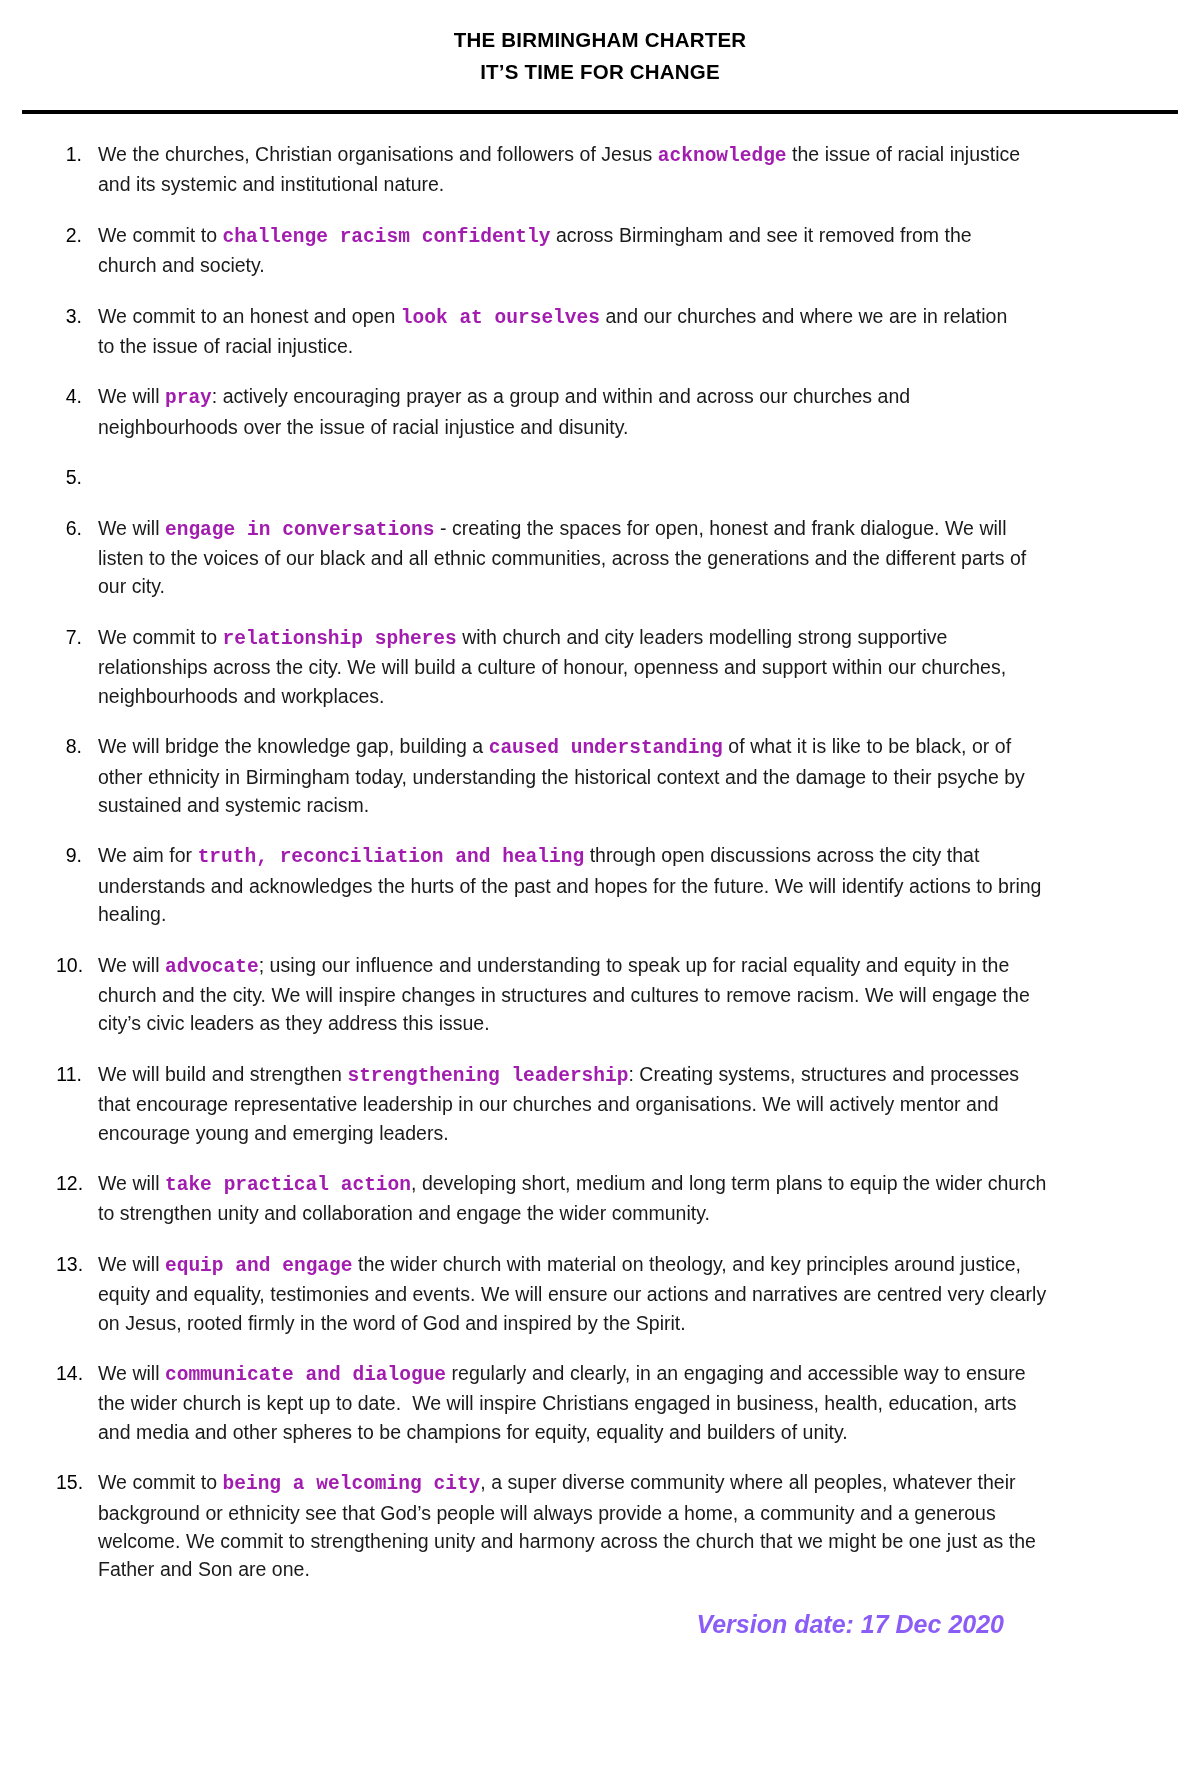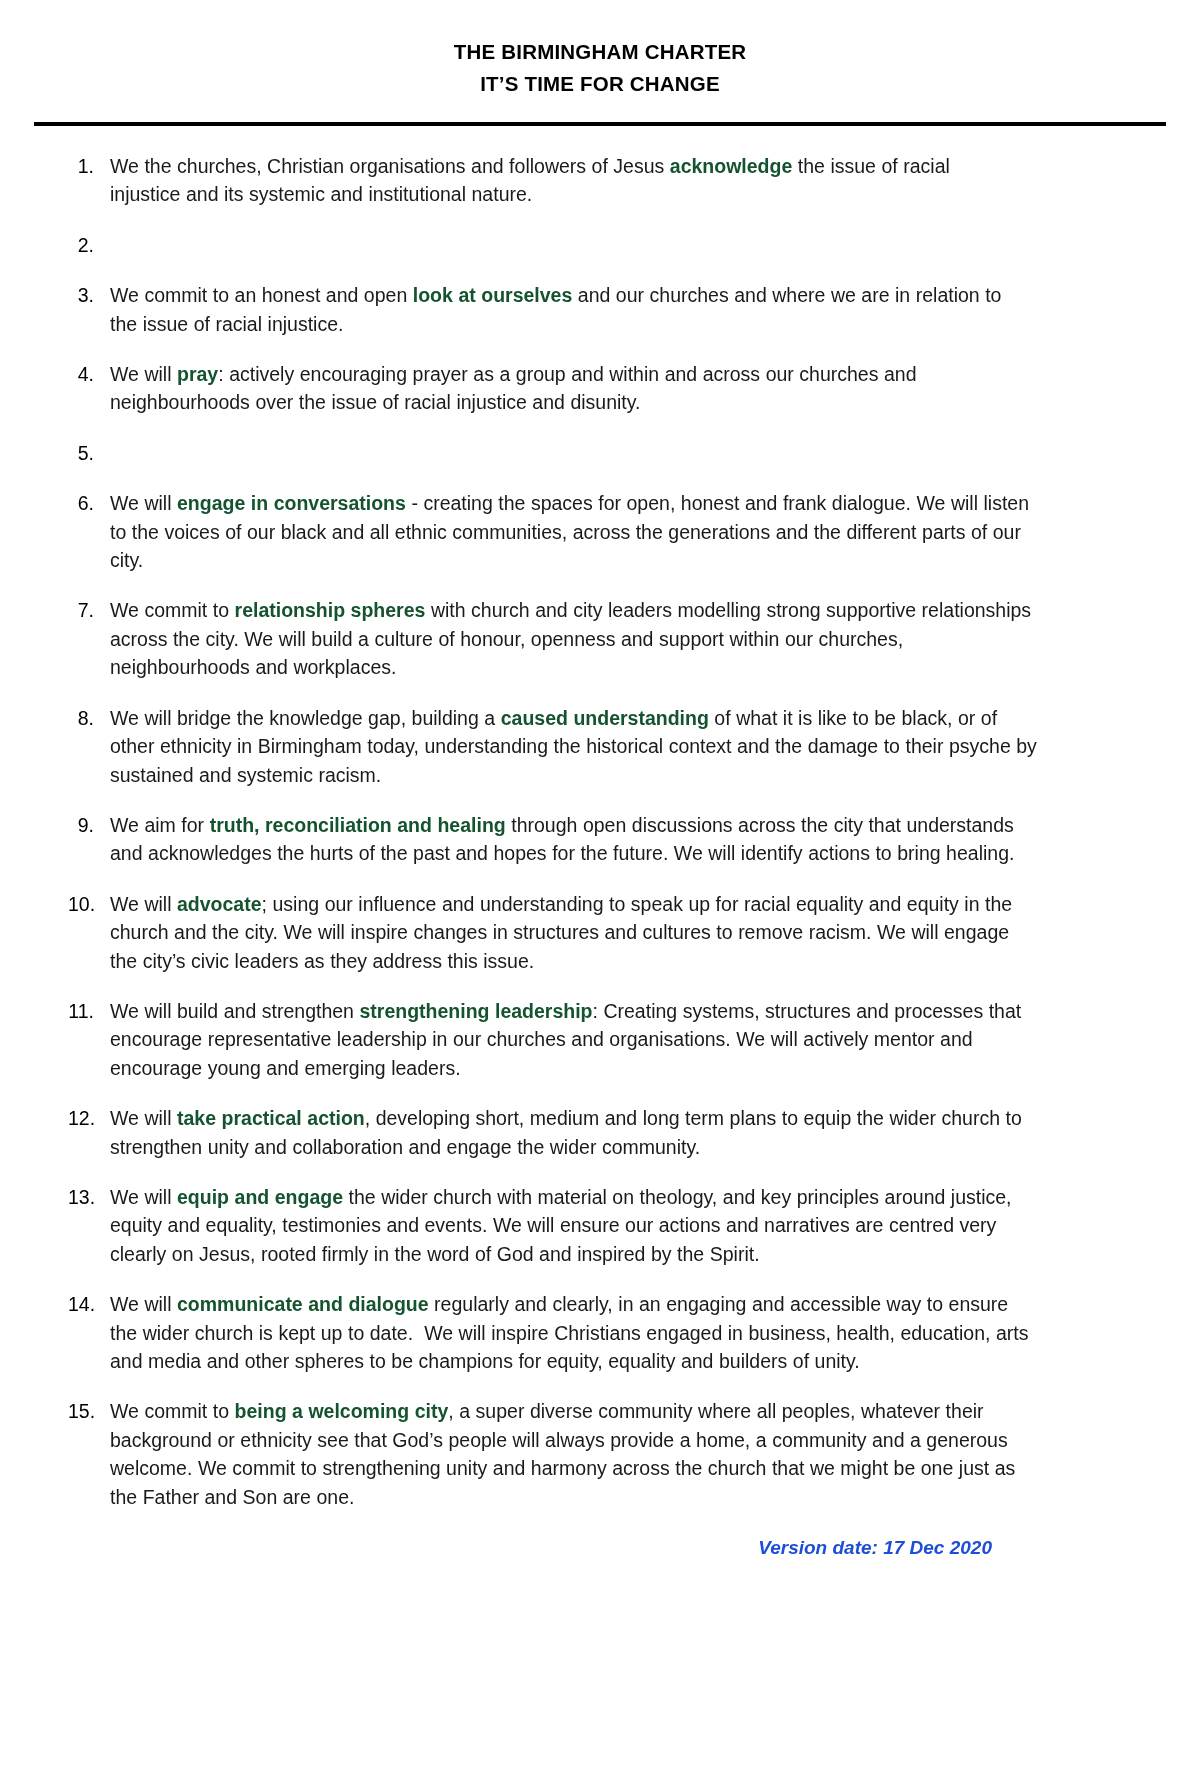--- a/index.html
+++ b/index.html
@@ -13,21 +13,21 @@
     min-height: 1780px;
     font-family: "Liberation Sans", "DejaVu Sans", sans-serif;
     color: #000000;
     -webkit-font-smoothing: antialiased;
   }
   .page {
     position: relative;
     width: 1200px;
     min-height: 1780px;
     box-sizing: border-box;
-    padding: 12px;
+    padding: 0;
     background: #ffffff;
   }
 
   
   .doc-header {
     padding-top: 24px;
     text-align: center;
   }
   .doc-title-line {
     font-size: 20.5px;
@@ -73,36 +73,37 @@
   .item-text {
     flex: 1 1 auto;
     font-size: 19.5px;
     line-height: 28.4px;
     color: #1a1a1a;
     text-align: left;
     word-spacing: 0.1px;
   }
   .item-text b {
     font-weight: bold;
-    color: #14532d;
+    color: #a21caf;
+    font-family: Liberation Mono, monospace;
   }
 
   
   .charter-item.wide { padding-right: 150px; }
 
   
   .version-footer {
     text-align: right;
     padding-right: 196px;
     padding-top: 4px;
     padding-bottom: 14px;
-    font-size: 19px;
+    font-size: 25px;
     font-style: italic;
     font-weight: bold;
-    color: #1d4ed8;
+    color: #8b5cf6;
   }
 </style>
 </head>
 <body>
 
 <div class="page">
 
   <header class="doc-header">
     <div class="doc-title-line">THE BIRMINGHAM CHARTER</div>
     <div class="doc-title-line">IT’S TIME FOR CHANGE</div>
@@ -110,20 +111,21 @@
 
   <hr class="header-rule">
 
   <ol class="charter-list" id="charter-list">
       <li class="charter-item">
         <span class="item-number">1.</span>
         <span class="item-text">We the churches, Christian organisations and followers of Jesus <b>acknowledge</b> the issue of racial injustice and its systemic and institutional nature.</span>
       </li>
       <li class="charter-item">
         <span class="item-number">2.</span>
+        <span class="item-text">We commit to <b>challenge racism confidently</b> across Birmingham and see it removed from the church and society.</span>
       </li>
       <li class="charter-item">
         <span class="item-number">3.</span>
         <span class="item-text">We commit to an honest and open <b>look at ourselves</b> and our churches and where we are in relation to the issue of racial injustice.</span>
       </li>
       <li class="charter-item">
         <span class="item-number">4.</span>
         <span class="item-text">We will <b>pray</b>: actively encouraging prayer as a group and within and across our churches and neighbourhoods over the issue of racial injustice and disunity.</span>
       </li>
       <li class="charter-item">

